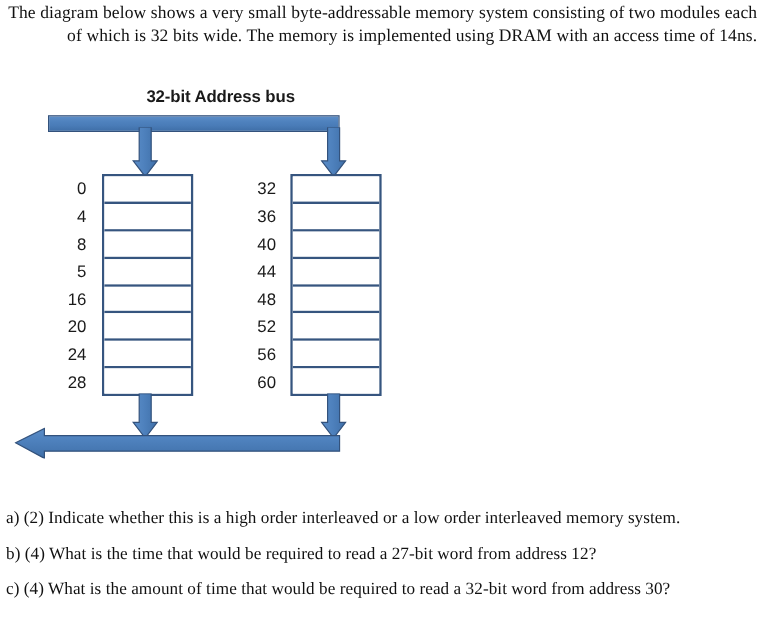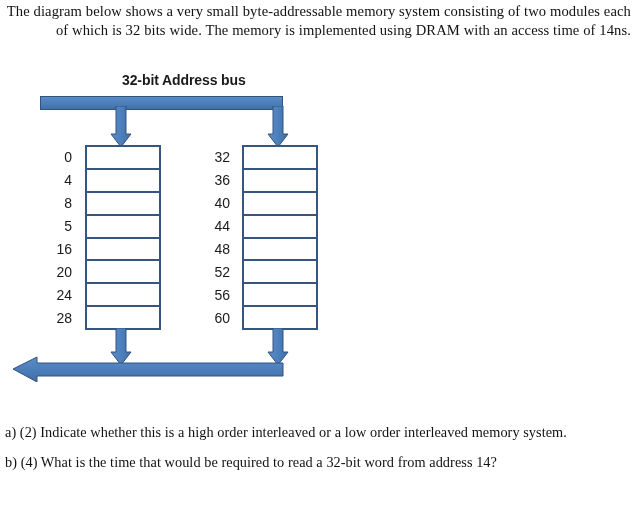--- a/index.html
+++ b/index.html
@@ -256,14 +256,15 @@
         </linearGradient>
       </defs>
       <polygon points="1,13 25,1 25,7 271,7 271,20 25,20 25,26" fill="url(#gBusH)" stroke="#33527c" stroke-width="1"></polygon>
     </svg>
   </div>
 
 </div>
 
 <div id="questions">
   <div class="question-line">a) (2) Indicate whether this is a high order interleaved or a low order interleaved memory system.</div>
-  <div class="question-line">b) (4) What is the time that would be required to read a 32-bit word from address 14?</div>
+  <div class="question-line">b) (4) What is the time that would be required to read a 27-bit word from address 12?</div>
+  <div class="question-line">c) (4) What is the amount of time that would be required to read a 32-bit word from address 30?</div>
 </div>
 
 </body></html>

